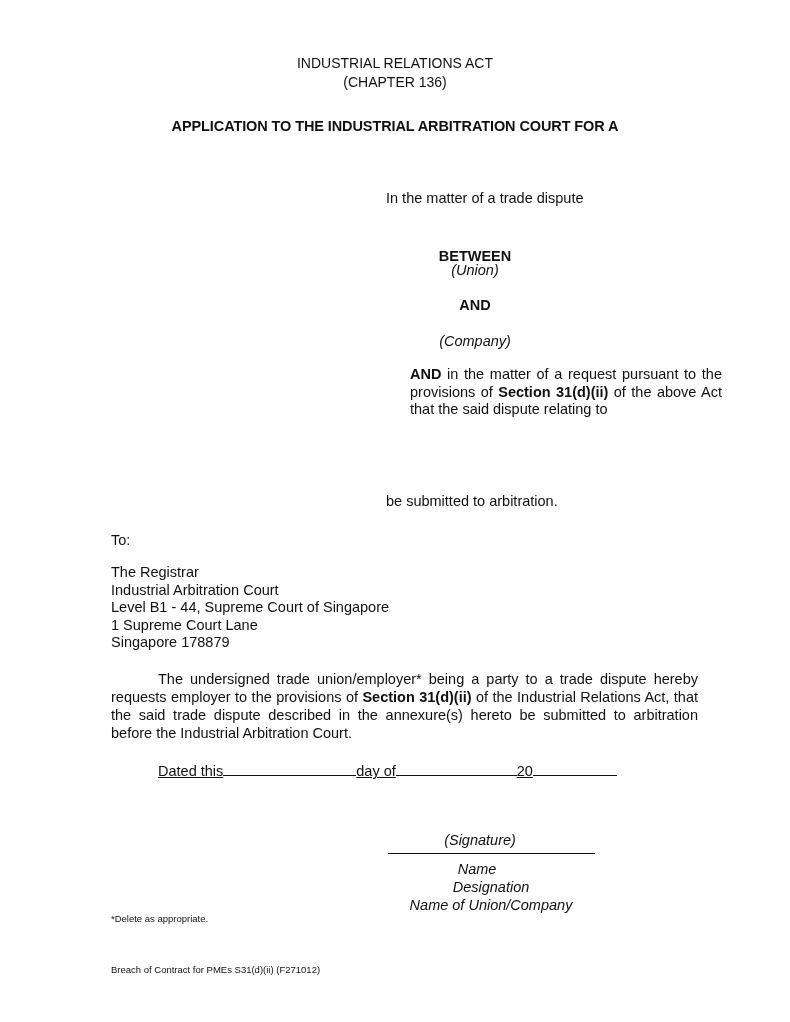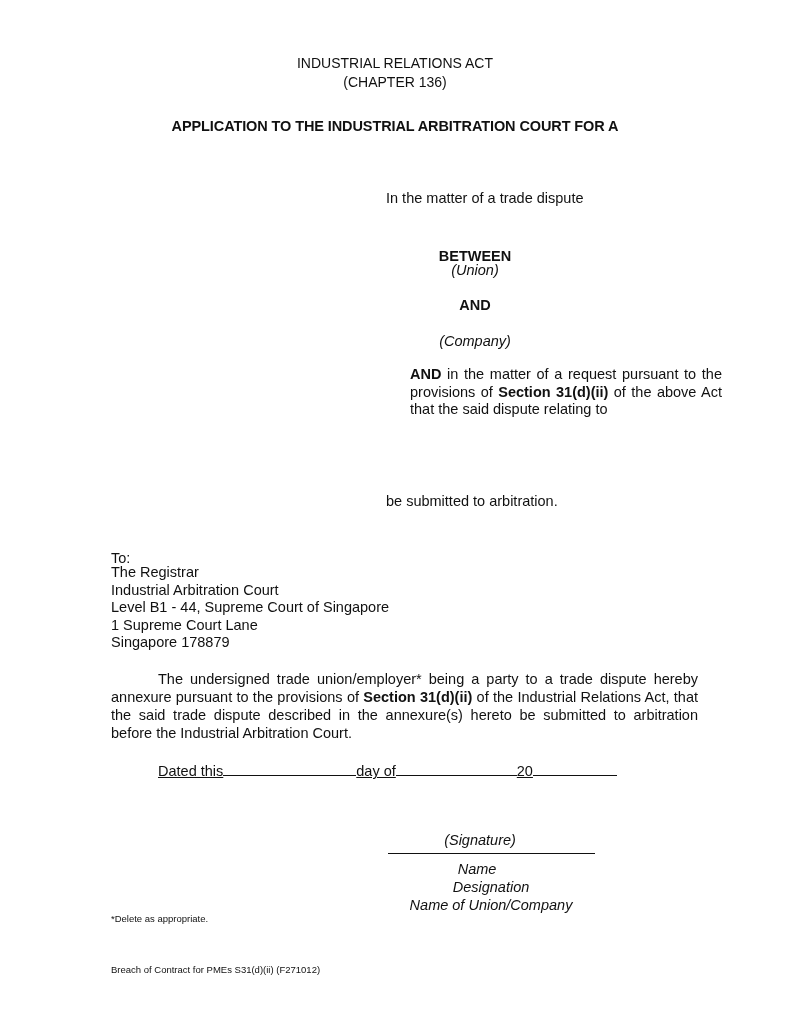--- a/index.html
+++ b/index.html
@@ -121,32 +121,32 @@
 <div class="abs party ital" style="top:261px;text-align:center;">(Union)</div>
 <div class="abs party bold" style="top:296px;">AND</div>
 <div class="abs party ital" style="top:332px;">(Company)</div>
 
 <div class="abs right-para" style="top:366px;margin-left:24px;">
   <span class="bold">AND</span><span> in the matter of a request pursuant to the provisions of </span><span class="bold">Section 31(d)(ii)</span><span> of the above Act that the said dispute relating to</span>
 </div>
 
 <div class="abs matter" style="top:492px;">be submitted to arbitration.</div>
 
-<div class="abs left-text" style="top:550px;">To:</div>
+<div class="abs left-text" style="top:532px;">To:</div>
 
 <div class="abs left-text" style="top:564px;">
   <div>The Registrar</div>
   <div>Industrial Arbitration Court</div>
   <div>Level B1 - 44, Supreme Court of Singapore</div>
   <div>1 Supreme Court Lane</div>
   <div>Singapore 178879</div>
 </div>
 
 <div class="abs main-para" style="top:670px;">
-  <span>The undersigned trade union/employer* being a party to a trade dispute hereby annexure pursuant to the provisions of </span><span class="bold">Section 31(d)(ii)</span><span> of the Industrial Relations Act, that the said trade dispute described in the annexure(s) hereto be submitted to arbitration before the Industrial Arbitration Court.</span>
+  <span>The undersigned trade union/employer* being a party to a trade dispute hereby requests employer to the provisions of </span><span class="bold">Section 31(d)(ii)</span><span> of the Industrial Relations Act, that the said trade dispute described in the annexure(s) hereto be submitted to arbitration before the Industrial Arbitration Court.</span>
 </div>
 
 <div class="abs dated">
   <span>Dated this</span><span class="blank" style="width:133px;"></span><span>day of</span><span class="blank" style="width:121px;"></span><span>20</span><span class="blank" style="width:84px;"></span>
 </div>
 
 <div class="sig-text" style="left:350px; top:831px;">(Signature)</div>
 <div class="sig-line"></div>
 <div class="sig-text" style="left:347px; top:860px;">Name</div>
 <div class="sig-text" style="left:361px; top:878px;">Designation</div>

